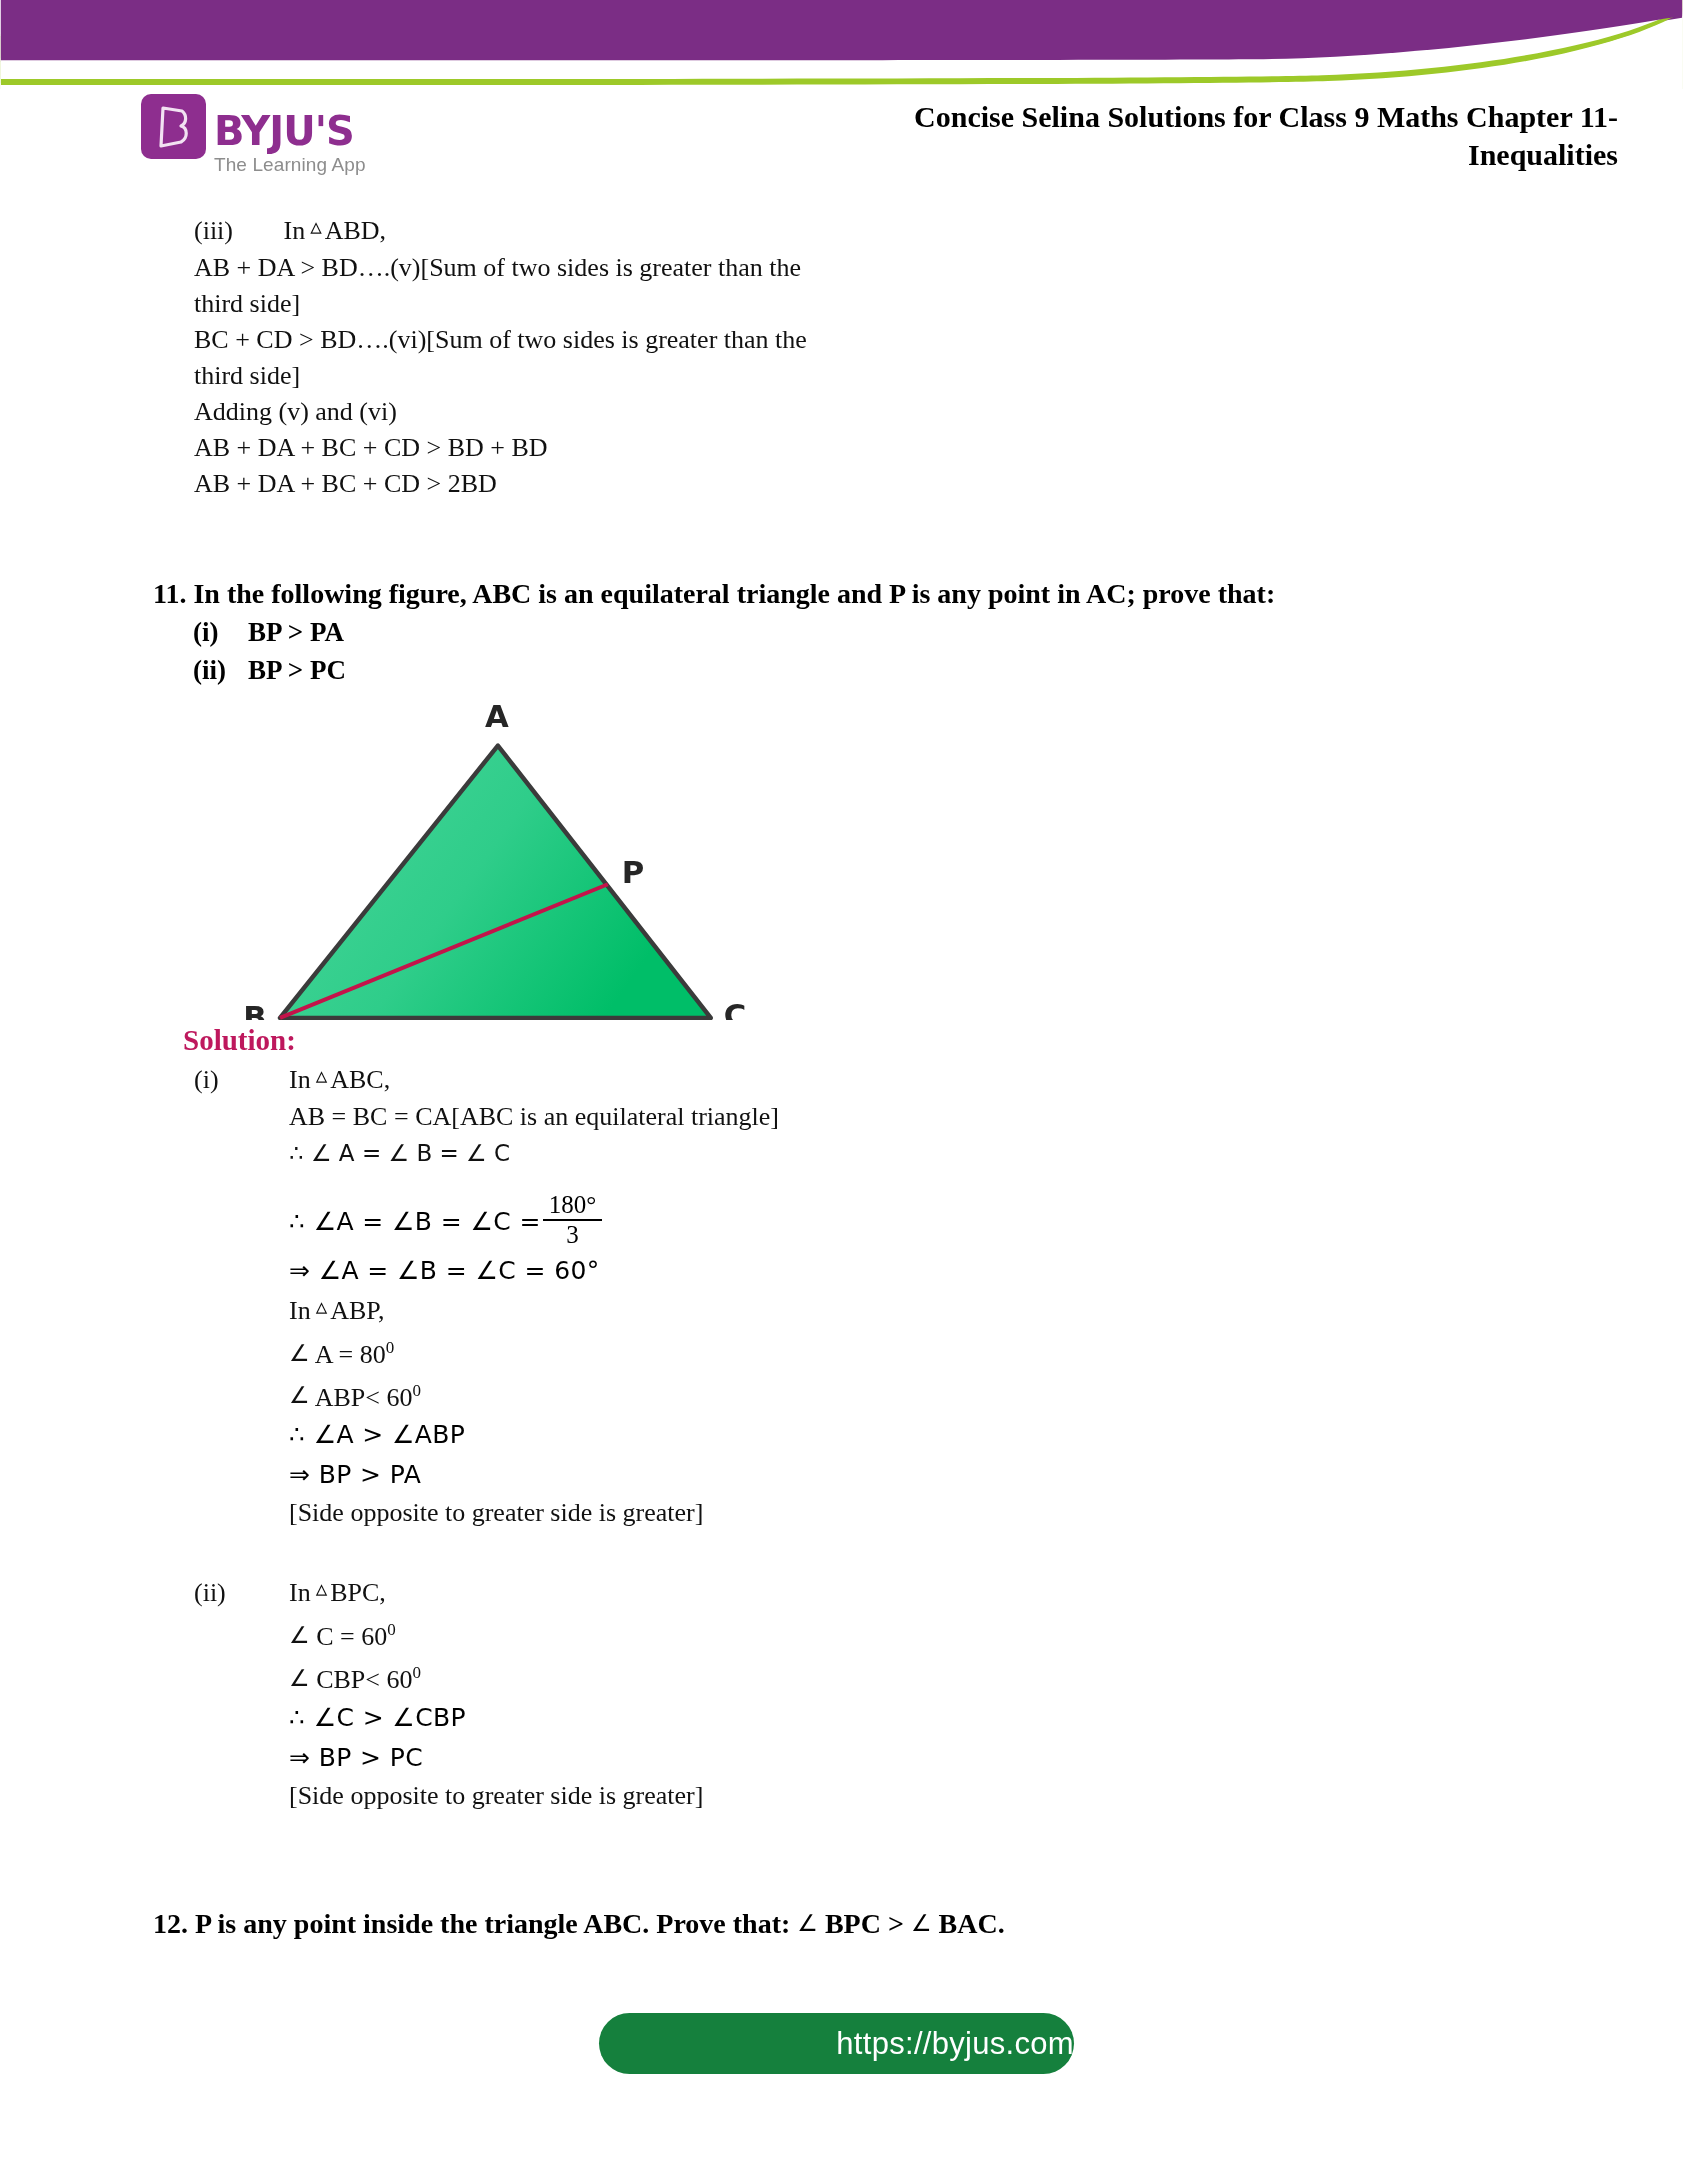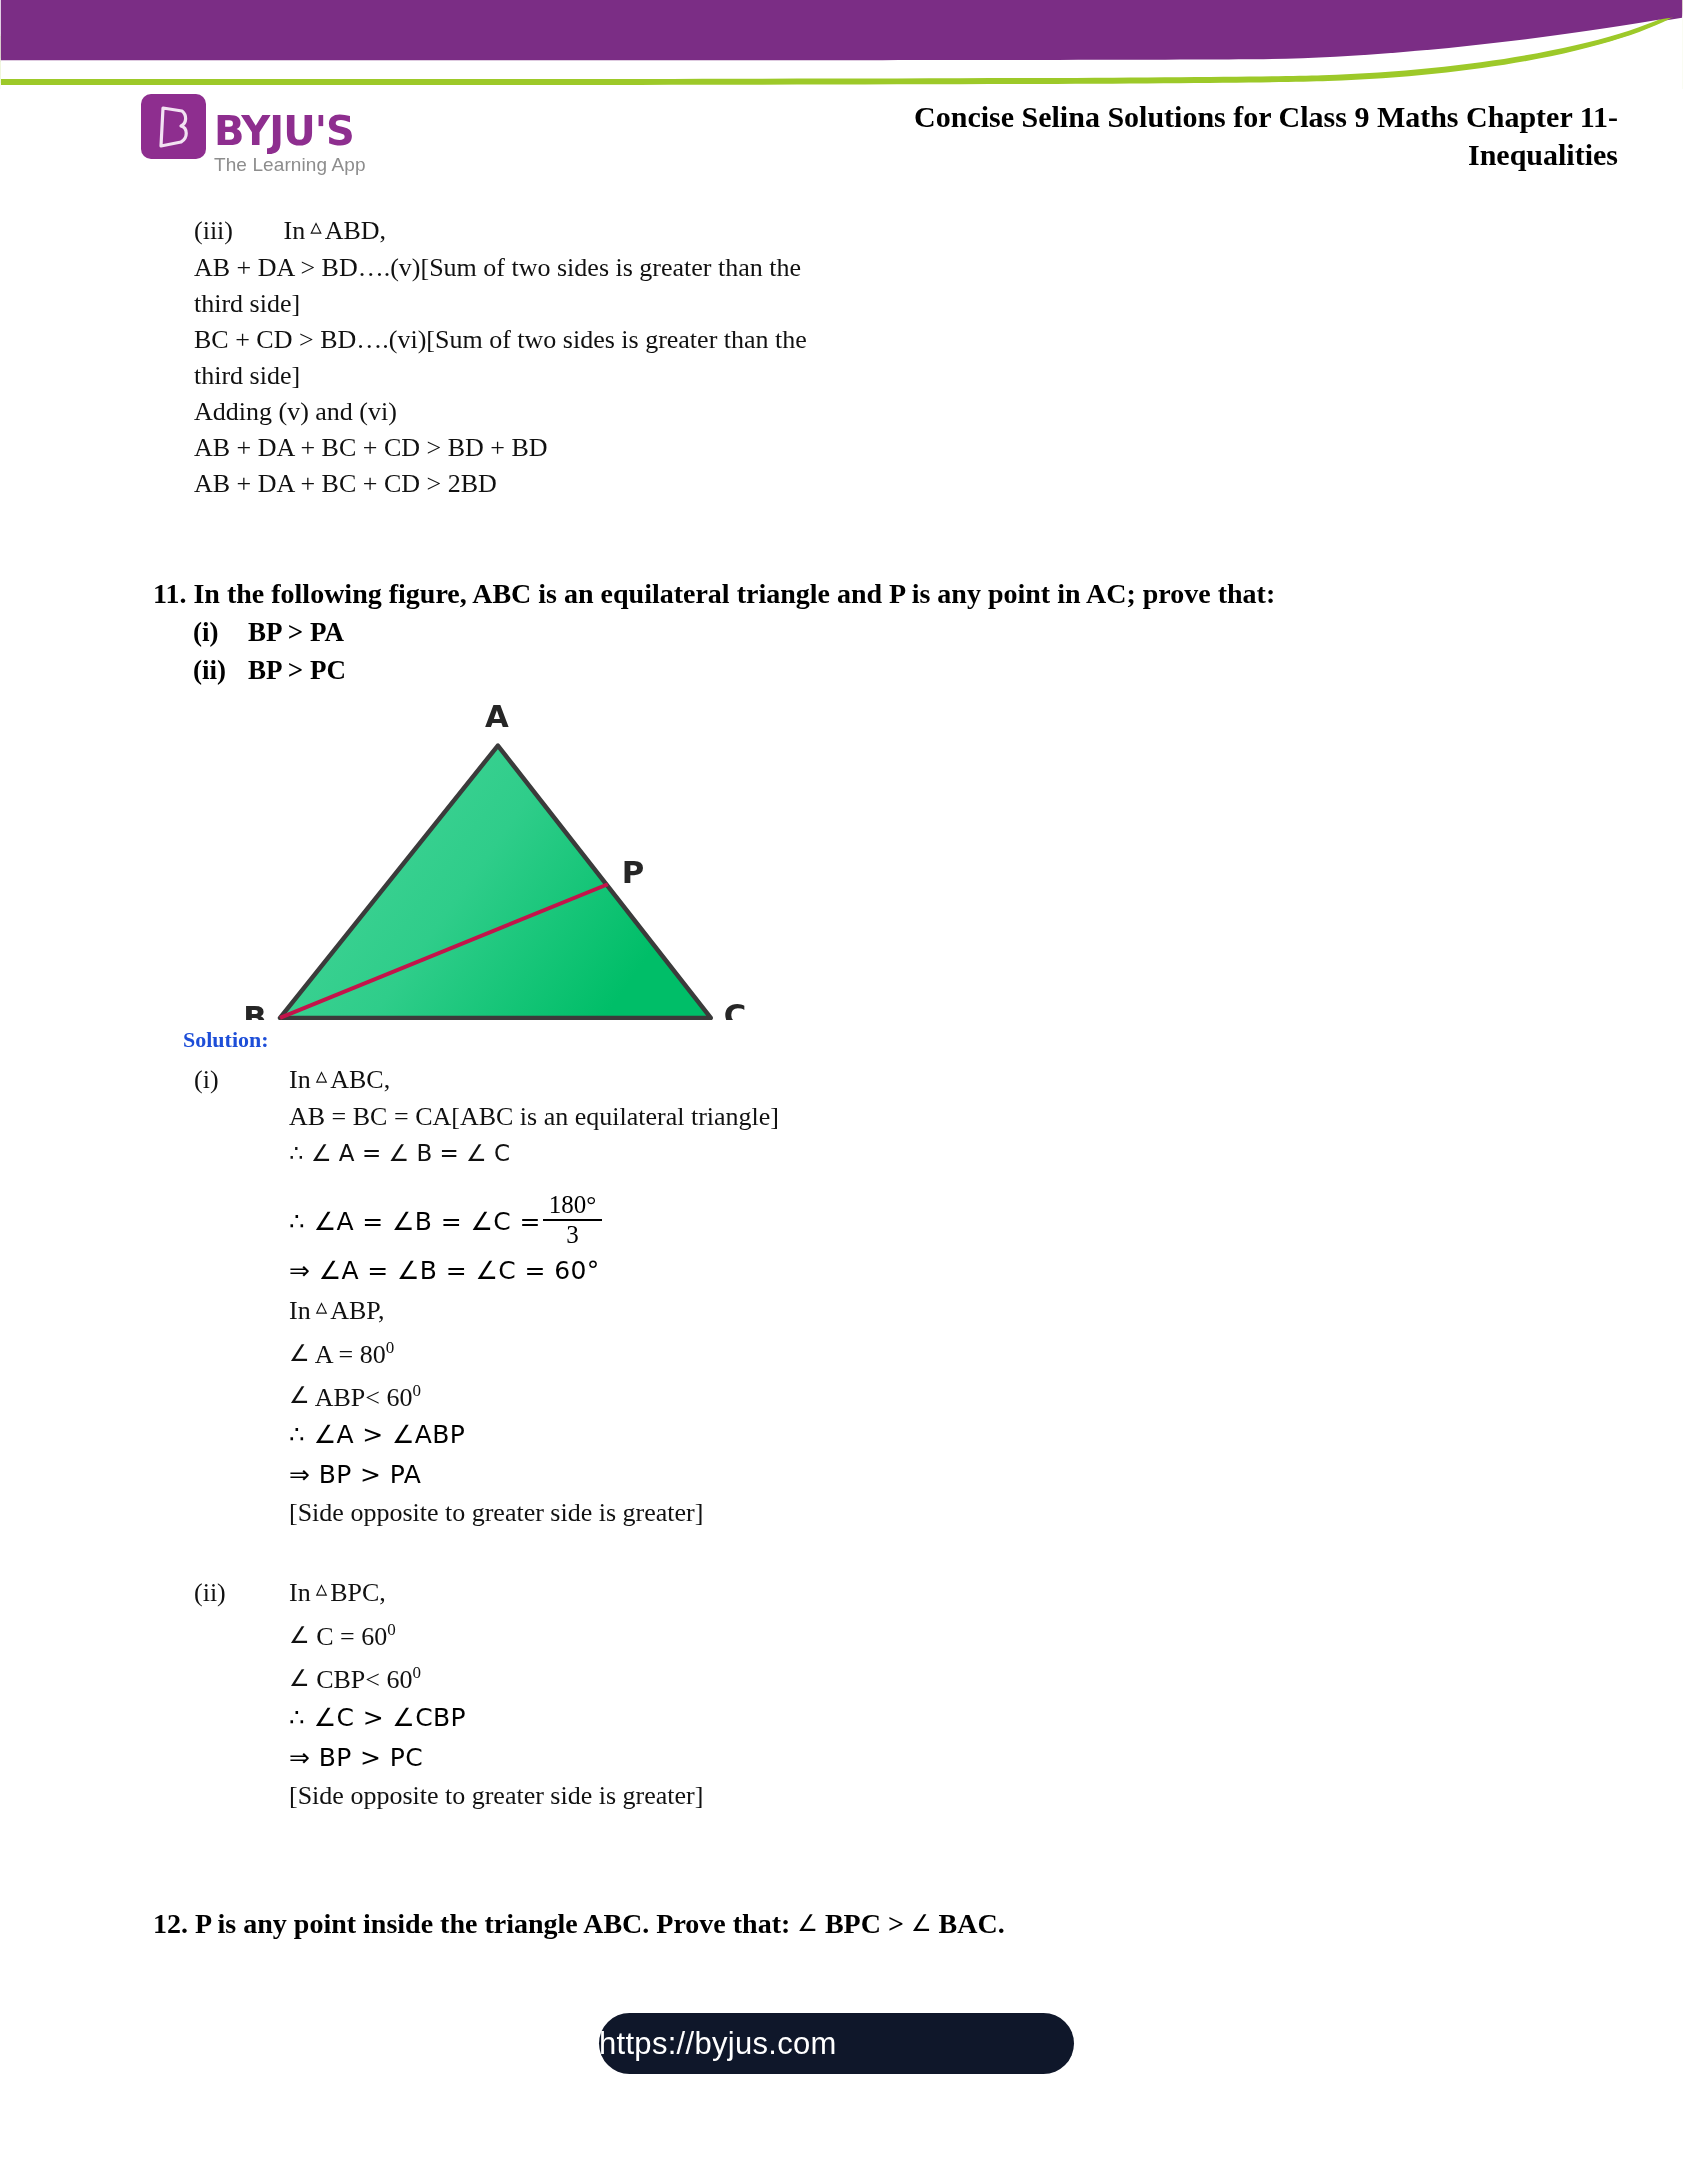--- a/index.html
+++ b/index.html
@@ -127,22 +127,22 @@
     font-size: 27px;
     line-height: 38px;
     color: #000;
     display: flex;
   }
   .qsub .lbl { width: 95px; flex: none; padding-left: 40px; }
 
   .solution {
     font-family: "Liberation Serif", serif;
     font-weight: bold;
-    font-size: 22px;
-    color: #1d4ed8;
+    font-size: 29px;
+    color: #be185d;
     line-height: 40px;
   }
 
   
   .math {
     font-family: "DejaVu Sans", sans-serif;
     font-size: 25px;
     line-height: 40px;
     color: #000;
     letter-spacing: 0.4px;
@@ -176,24 +176,24 @@
   }
 
   
   .footer-pill {
     position: absolute;
     left: 599px;
     top: 2013px;
     width: 475px;
     height: 61px;
     border-radius: 34px;
-    background: #0f172a;
+    background: #15803d;
     display: flex;
     align-items: center;
-    justify-content: flex-start;
+    justify-content: flex-end;
   }
   .footer-pill span {
     font-family: "Liberation Sans", sans-serif;
     font-size: 31px;
     color: #ffffff;
     letter-spacing: 0.3px;
   }
 </style>
 </head>
 <body>

